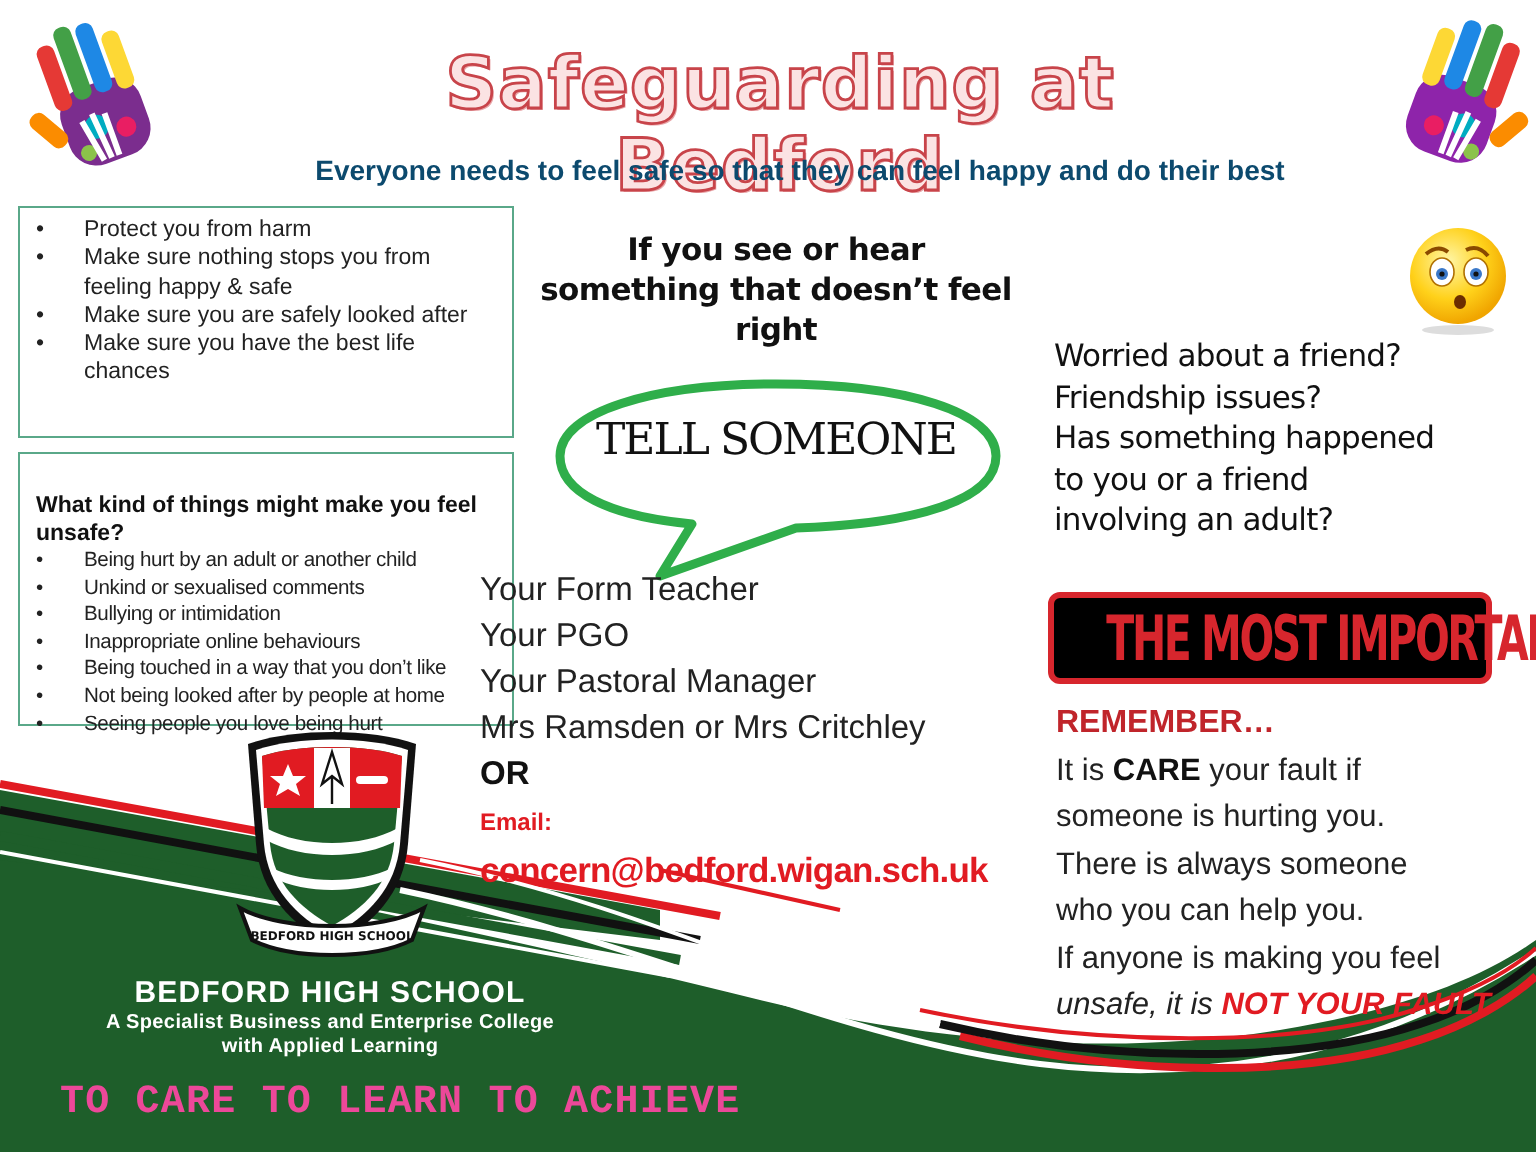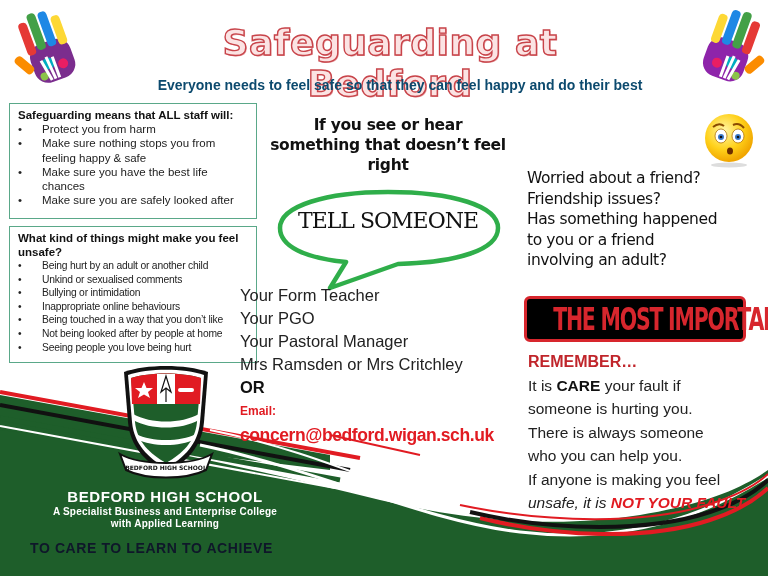--- a/index.html
+++ b/index.html
@@ -28,21 +28,21 @@
       font-family: "Liberation Sans", sans-serif; font-size: 14px; font-weight: bold; color: #0c4a6e;
       z-index: 3;
     }
 
     
     .box {
       position: absolute; border: 1.5px solid #5aa889; background: #fff; z-index: 3;
       font-family: "Liberation Sans", sans-serif; color: #222;
     }
     .box1 { left: 9px; top: 103px; width: 248px; height: 116px; padding: 4px 8px; }
-    .box2 { left: 9px; top: 226px; width: 248px; height: 137px; padding: 4px 8px; }
+    .box2 { left: 9px; top: 226px; width: 248px; height: 137px; padding: 19px 8px; }
     .box h3 { font-size: 11.5px; font-weight: bold; line-height: 14px; color: #111; }
     .box ul { list-style: none; }
     .box li { position: relative; padding-left: 24px; }
     .box li::before { content: "•"; position: absolute; left: 0; top: 0; }
     .box1 li { font-size: 11.5px; line-height: 14.3px; }
     .box2 li { font-size: 10.3px; line-height: 13.6px; letter-spacing: -0.2px; }
 
     
     .comic {
       position: absolute; text-align: center; font-family: "DejaVu Sans", sans-serif;
@@ -89,22 +89,22 @@
     .crest { position: absolute; left: 116px; top: 362px; width: 100px; height: 120px; z-index: 4; }
 
     
     .school {
       position: absolute; left: 30px; top: 488px; width: 270px; text-align: center; color: #fff; z-index: 4;
       font-family: "Liberation Sans", sans-serif; font-weight: bold;
     }
     .school .name { font-size: 15px; letter-spacing: 0.6px; line-height: 18px; }
     .school .sub { font-size: 10px; line-height: 12px; letter-spacing: 0.2px; }
     .motto {
-      position: absolute; left: 30px; top: 540px; width: 280px; color: #0f172a; z-index: 4;
-      font-family: Liberation Sans, sans-serif; font-weight: bold; font-size: 14px; letter-spacing: 0.6px; white-space: nowrap;
+      position: absolute; left: 30px; top: 540px; width: 280px; color: #ec4899; z-index: 4;
+      font-family: Liberation Mono, monospace; font-weight: bold; font-size: 20px; letter-spacing: 0.6px; white-space: nowrap;
     }
   </style>
 </head>
 <body>
 
 <svg class="bg-svg" viewBox="0 0 768 576" preserveAspectRatio="none">
 
   <path d="M0,420 C120,440 260,470 380,500 C470,522 560,528 640,515 C700,505 740,490 768,470 L768,576 L0,576 Z" fill="#1e5e2a"></path>
   <path d="M0,395 L330,455 L330,470 L0,430 Z" fill="#1e5e2a"></path>
 
@@ -148,26 +148,25 @@
     <circle cx="32" cy="60" r="5" fill="#e91e63"></circle>
     <circle cx="54" cy="66" r="4" fill="#8bc34a"></circle>
     <path d="M52,50 l-4,22 M46,48 l-2,24 M40,50 l0,22" stroke="#fff" stroke-width="3"></path>
   </g>
 </svg>
 
 <div class="title">Safeguarding at Bedford</div>
 <div class="subtitle">Everyone needs to feel safe so that they can feel happy and do their best</div>
 
 <div class="box box1">
-  <h3>Safeguarding means that ALL staff will:</h3>
   <ul>
     <li>Protect you from harm</li>
     <li>Make sure nothing stops you from feeling happy &amp; safe</li>
+    <li>Make sure you are safely looked after</li>
     <li>Make sure you have the best life chances</li>
-    <li>Make sure you are safely looked after</li>
   </ul>
 </div>
 
 <div class="box box2">
   <h3>What kind of things might make you feel unsafe?</h3>
   <ul>
     <li>Being hurt by an adult or another child</li>
     <li>Unkind or sexualised comments</li>
     <li>Bullying or intimidation</li>
     <li>Inappropriate online behaviours</li>

